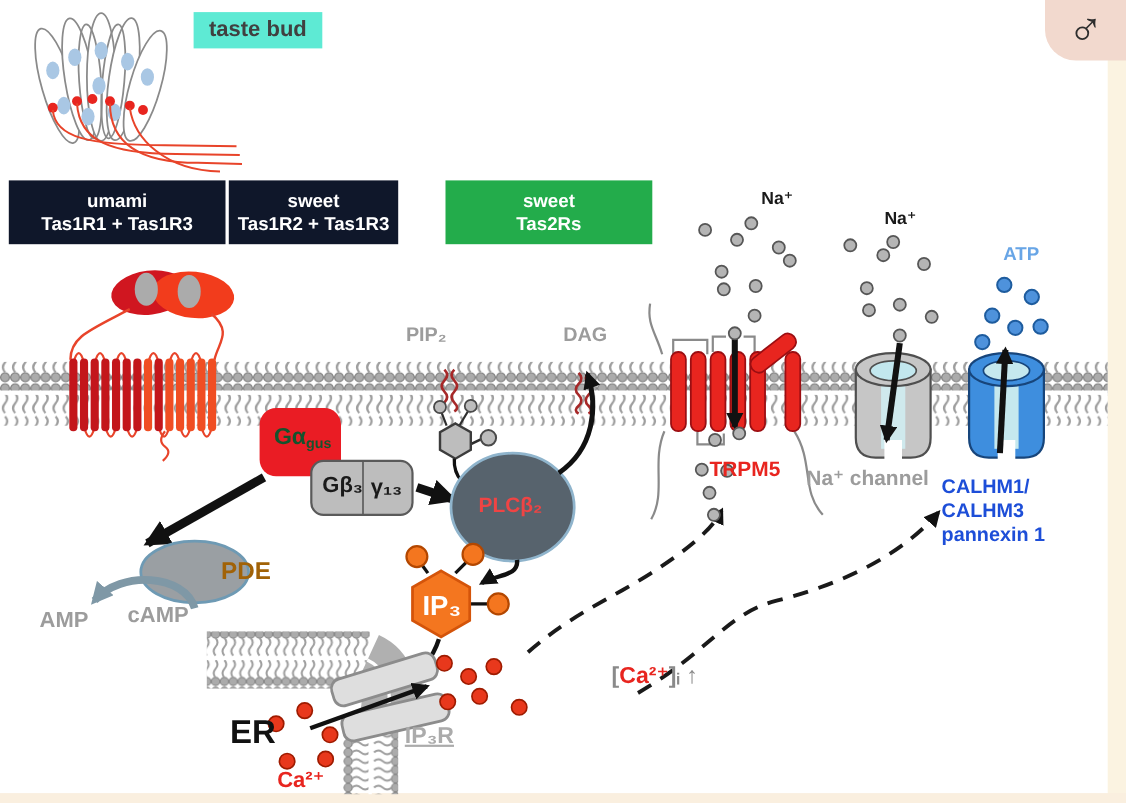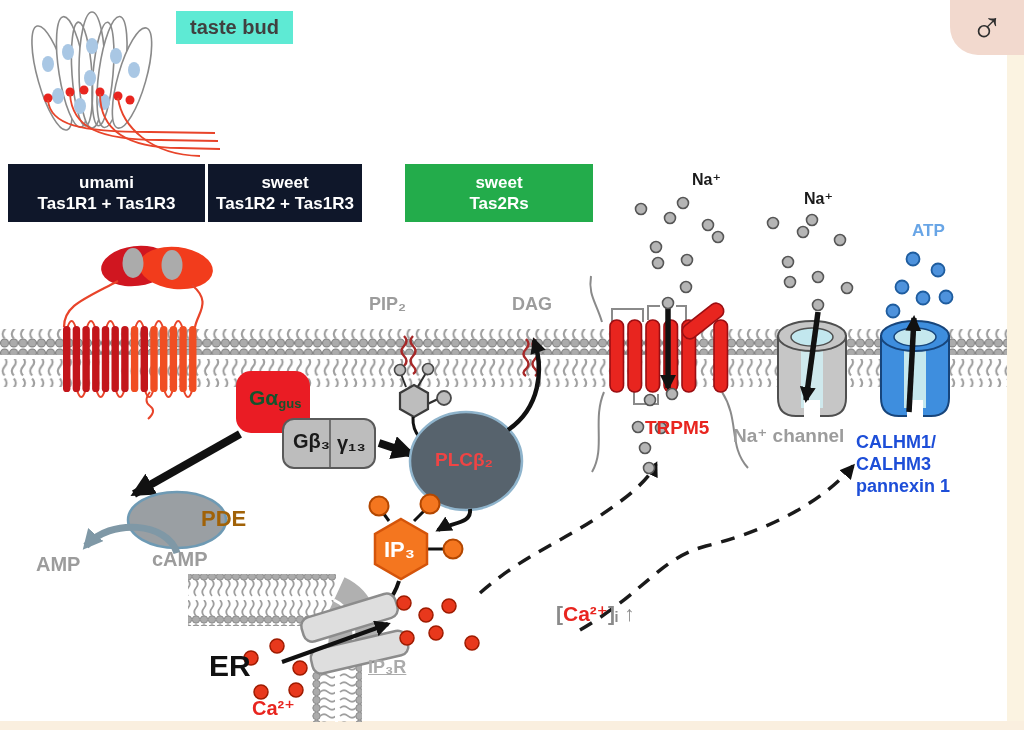--- a/index.html
+++ b/index.html
@@ -350,26 +350,26 @@
   <div class="lbl" style="left:912px;top:221px;font-size:17px;color:#68A5E6;">ATP</div>
 
   <div class="lbl" style="left:249px;top:386px;font-size:21px;color:#14532d;">
     <span>Gα</span><span class="sub">gus</span>
   </div>
   <div class="lbl" style="left:293px;top:430px;font-size:20px;color:#1A1A1A;">Gβ₃</div>
   <div class="lbl" style="left:337px;top:432px;font-size:20px;color:#1A1A1A;">γ₁₃</div>
 
   <div class="lbl" style="left:435px;top:449px;font-size:19px;color:#ef4444;">PLCβ₂</div>
   <div class="lbl" style="left:153px;top:506px;font-size:22px;color:#a16207;margin-left:48px;">PDE</div>
-  <div class="lbl gray" style="left:116px;top:548px;font-size:20px;margin-left:36px;">cAMP</div>
+  <div class="lbl gray" style="left:116px;top:548px;font-size:20px;">cAMP</div>
   <div class="lbl gray" style="left:36px;top:553px;font-size:20px;">AMP</div>
 
-  <div class="lbl" style="left:384px;top:537px;font-size:22px;color:#fff;text-align:center;">IP₃</div>
+  <div class="lbl" style="left:384px;top:537px;font-size:25px;color:#fff;text-align:center;">IP₃</div>
   <div class="lbl" style="left:209px;top:649px;font-size:30px;color:#111;">ER</div>
-  <div class="lbl" style="left:368px;top:657px;font-size:18px;color:#ABABAB;text-decoration:underline;">IP₃R</div>
+  <div class="lbl" style="left:368px;top:657px;font-size:21px;color:#ABABAB;text-decoration:underline;">IP₃R</div>
   <div class="lbl" style="left:252px;top:696px;font-size:20px;color:#E8251F;">Ca²⁺</div>
 
   <div class="lbl cai" style="left:556px;top:602px;">
     <span class="br">[</span>
       <span class="ca">Ca²⁺</span>
       <span class="br">]ᵢ</span>
       <span class="br" style="margin-left:6px;font-weight:normal;">↑</span>
   </div>
 
   <div class="lbl" style="left:645px;top:417px;font-size:19px;color:#E8251F;">TRPM5</div>

